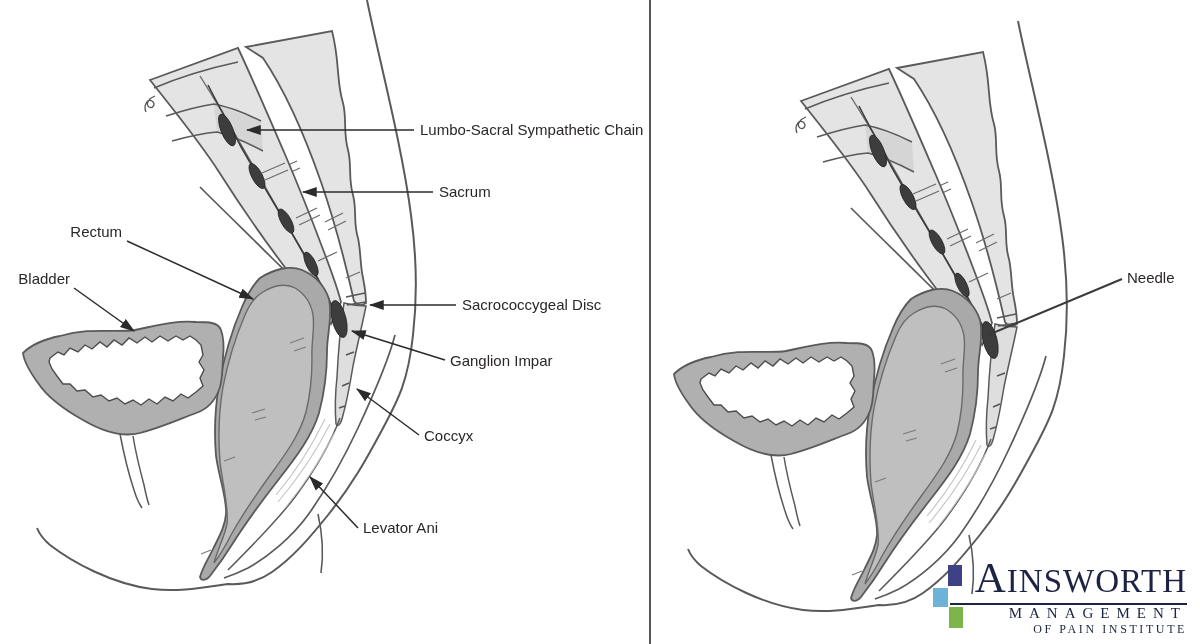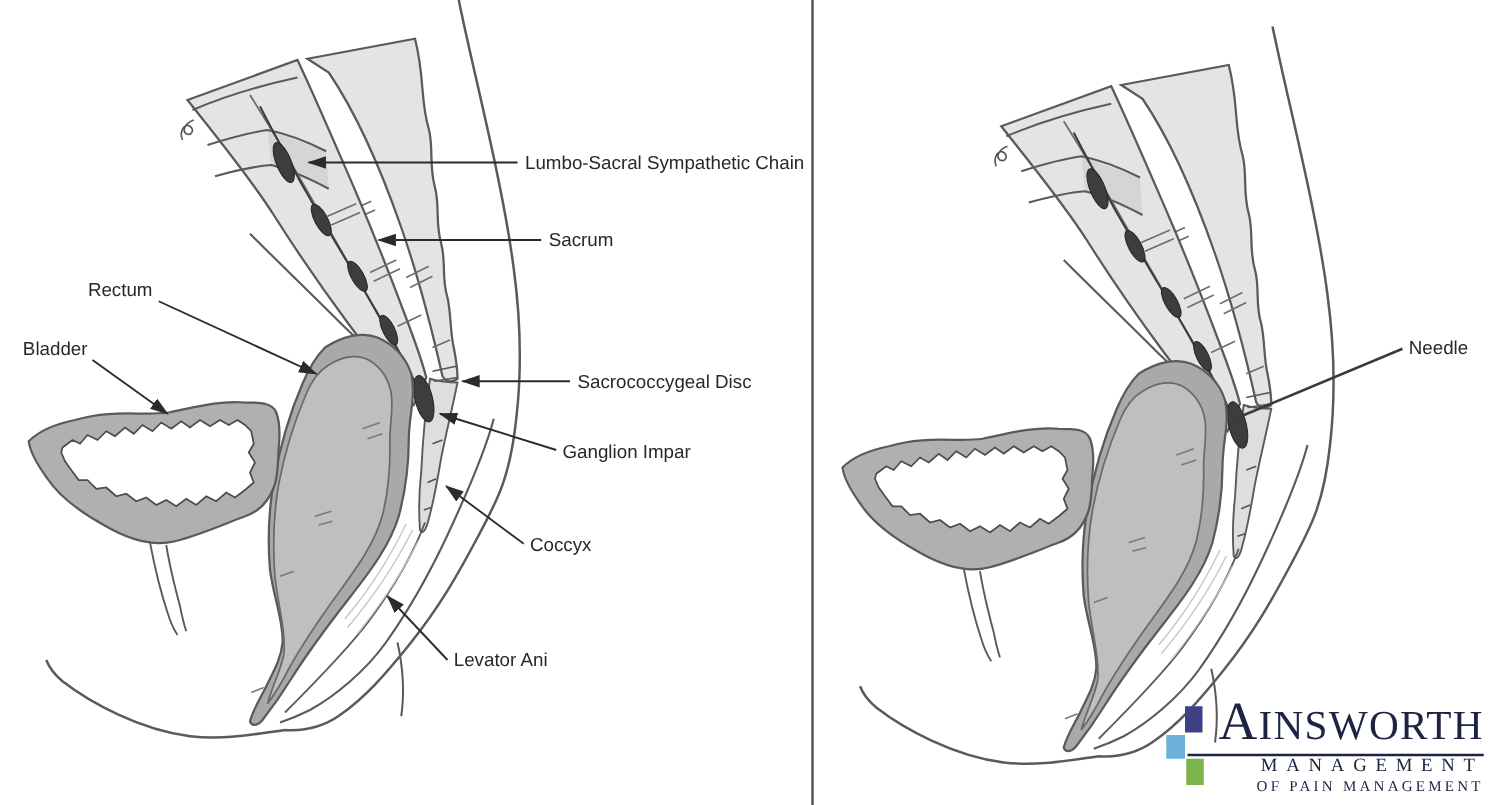--- a/index.html
+++ b/index.html
@@ -180,17 +180,17 @@
   </div>
 
   <div id="logo">
     <div class="sq" id="sq-navy"></div>
     <div class="sq" id="sq-blue"></div>
     <div class="sq" id="sq-green"></div>
     <div id="logo-rule"></div>
     <div id="logo-text">
       <div id="logo-name"><span class="initial">A</span><span>INSWORTH</span></div>
       <div id="logo-line2">MANAGEMENT</div>
-      <div id="logo-line3">OF PAIN MANAGEMENT</div>
+      <div id="logo-line3">OF PAIN INSTITUTE</div>
     </div>
   </div>
 
 </div>
 
 </body></html>

